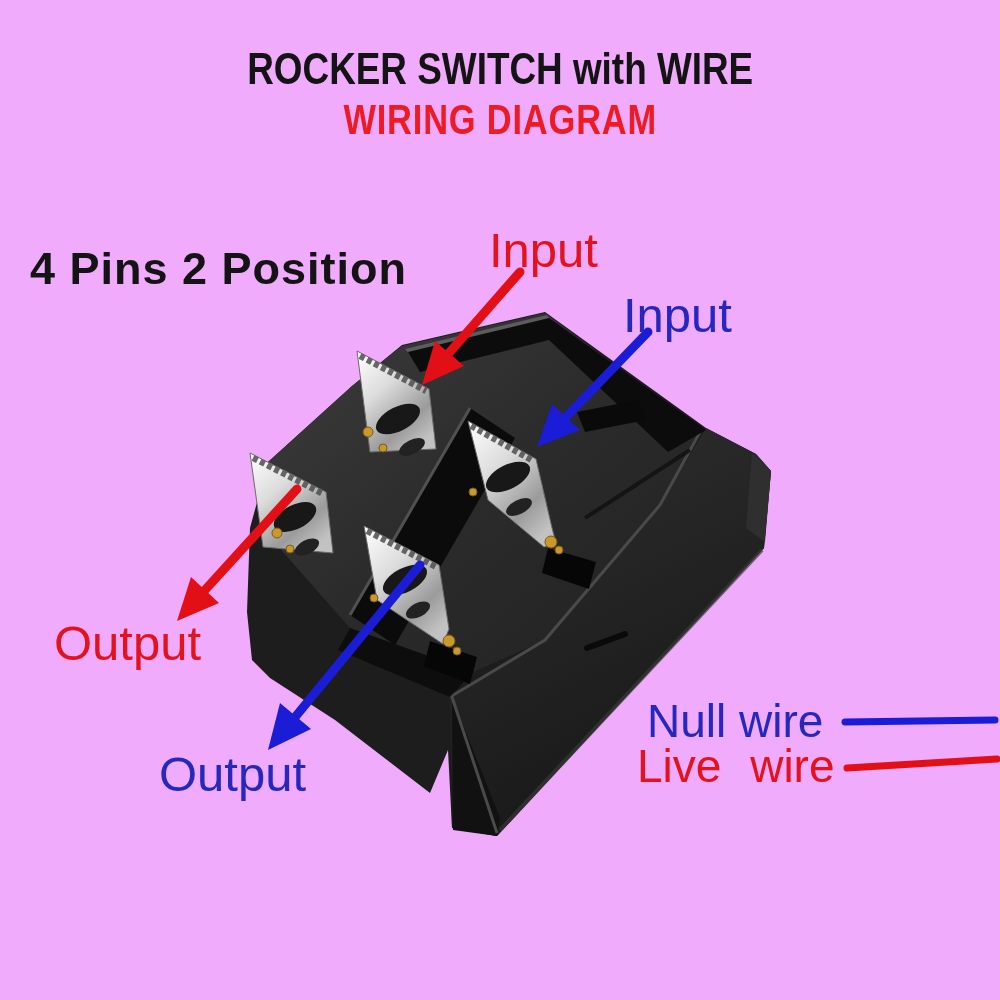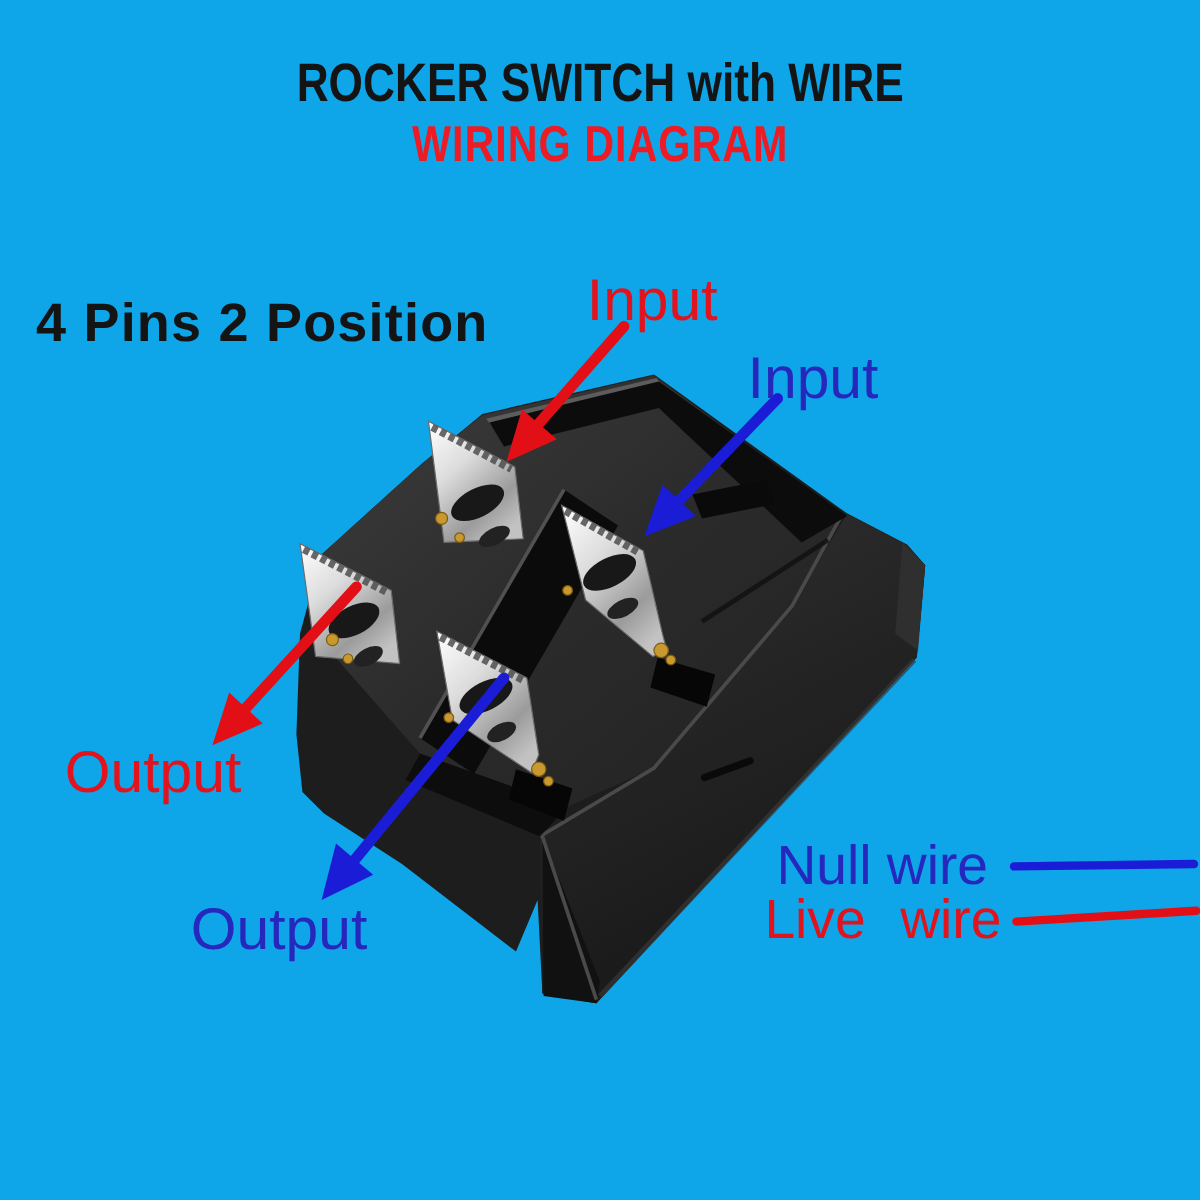--- a/index.html
+++ b/index.html
@@ -1,16 +1,16 @@
 <!DOCTYPE html>
 <html><head>
 <meta charset="utf-8">
 <style>
   html,body{margin:0;padding:0;background:#ffffff;}
-  .stage{width:1000px;height:1000px;position:relative;background:#0ea5e9;overflow:hidden;}
+  .stage{width:1000px;height:1000px;position:relative;background:#f0abfc;overflow:hidden;}
   svg{display:block;}
   text{font-family:"Liberation Sans","DejaVu Sans",sans-serif;}
   .title-main{font-size:45px;font-weight:bold;letter-spacing:0px;}
   .title-sub{font-size:42px;font-weight:bold;letter-spacing:1px;}
   .heading{font-size:45px;font-weight:bold;letter-spacing:1px;}
   .lbl{font-size:49px;font-weight:400;}
   .wire-lbl{font-size:46px;font-weight:400;}
   .live{word-spacing:16px;}
   .pin-plate{stroke:#6b6b6b;stroke-width:1;}
   .serration{stroke:#4e4e4e;stroke-width:6;stroke-dasharray:5 3;fill:none;opacity:.85;}

